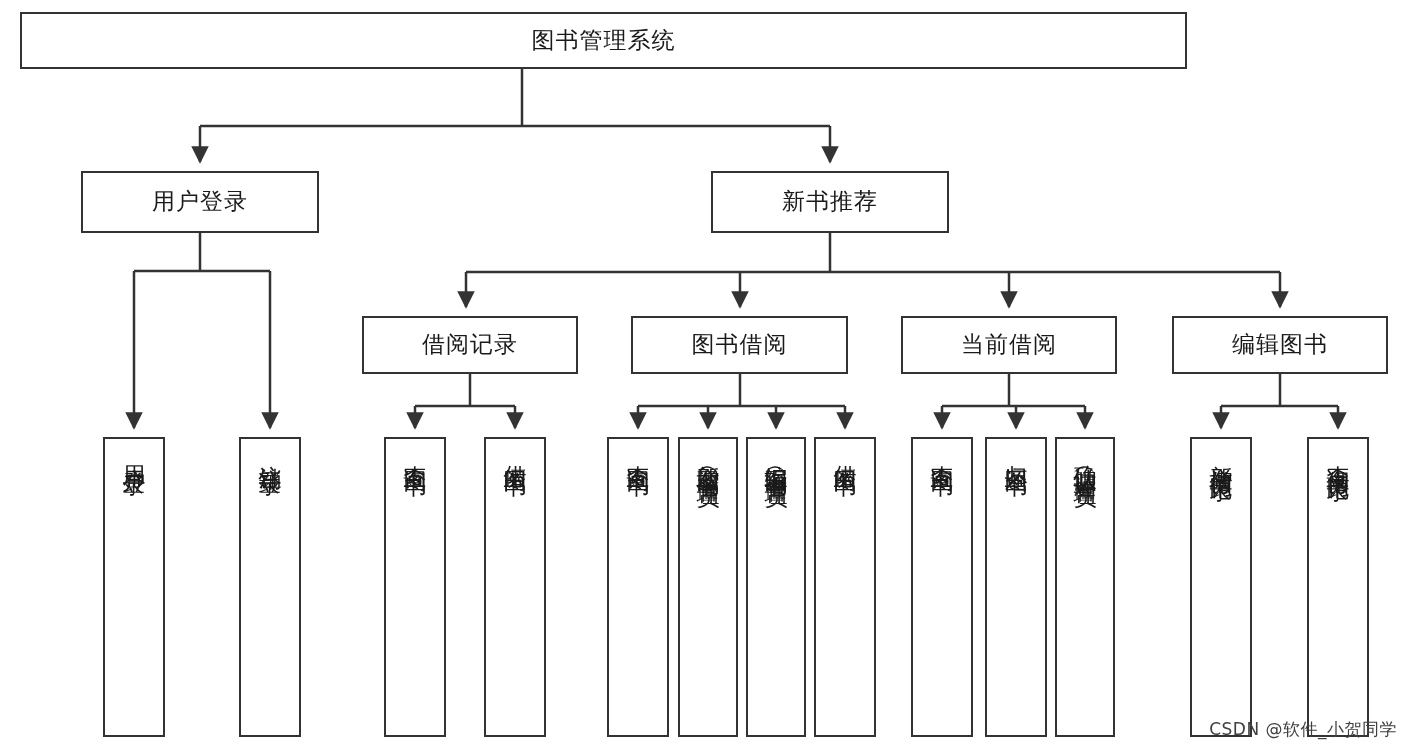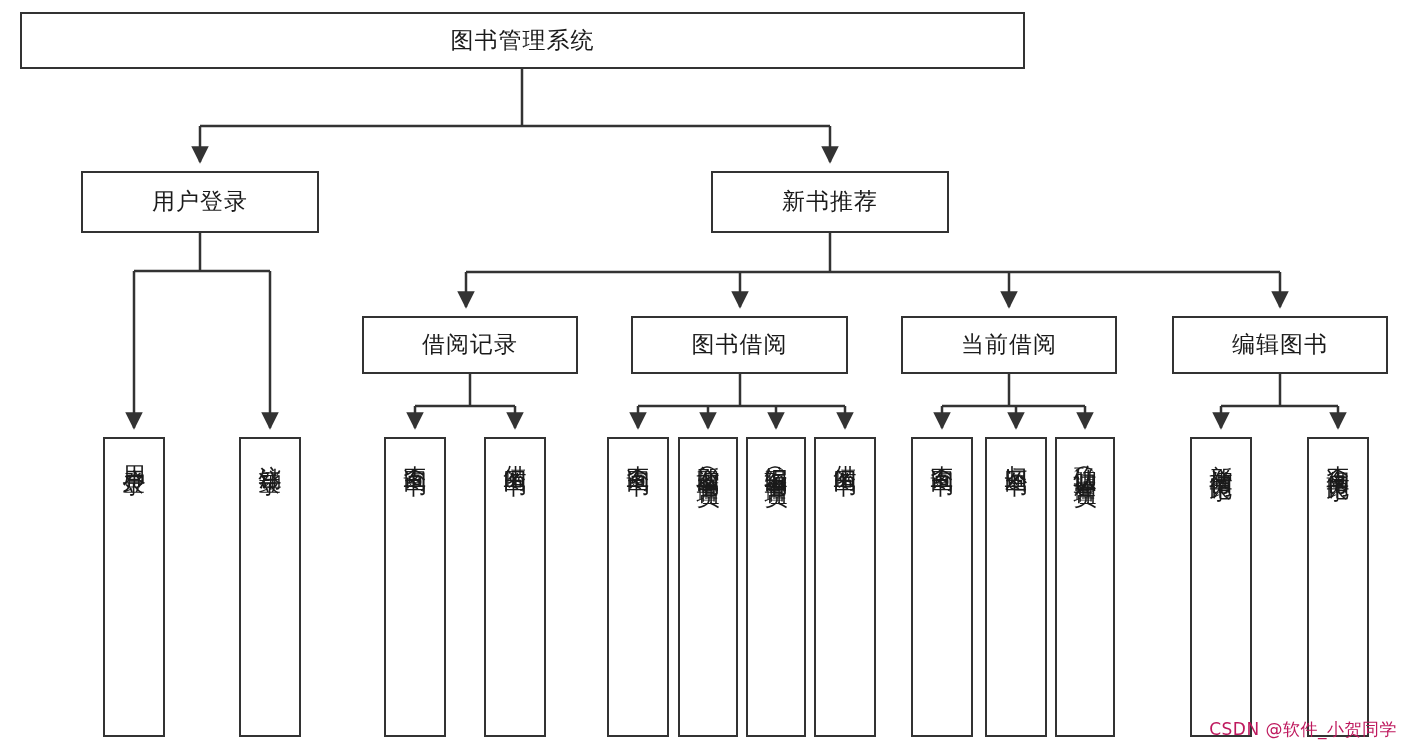--- a/index.html
+++ b/index.html
@@ -57,21 +57,21 @@
     font-size: 23px;
     letter-spacing: 3px;
     line-height: 1;
     white-space: nowrap;
   }
   #watermark {
     position: absolute;
     right: 8px;
     bottom: 6px;
     font-size: 17px;
-    color: #be185d;
+    color: #404040;
     z-index: 5;
     white-space: nowrap;
     letter-spacing: 0.5px;
   }
 </style>
 </head>
 <body>
 
 <div id="canvas">
 
@@ -118,21 +118,21 @@
       <path d="M 1016 406 L 1016 428" marker-end="url(#arrow)"></path>
       <path d="M 1085 406 L 1085 428" marker-end="url(#arrow)"></path>
 
       <path d="M 1280 374 L 1280 406"></path>
       <path d="M 1221 406 L 1338 406"></path>
       <path d="M 1221 406 L 1221 428" marker-end="url(#arrow)"></path>
       <path d="M 1338 406 L 1338 428" marker-end="url(#arrow)"></path>
     </g>
   </svg>
 
-  <div class="node h" style="left:20px; top:12px; width:1005px; height:57px;">
+  <div class="node h" style="left:20px; top:12px; width:1167px; height:57px;">
     <span class="label">图书管理系统</span>
   </div>
 
   <div class="node h" style="left:81px; top:171px; width:238px; height:62px;">
     <span class="label">用户登录</span>
   </div>
   <div class="node h" style="left:711px; top:171px; width:238px; height:62px;">
     <span class="label">新书推荐</span>
   </div>
 

